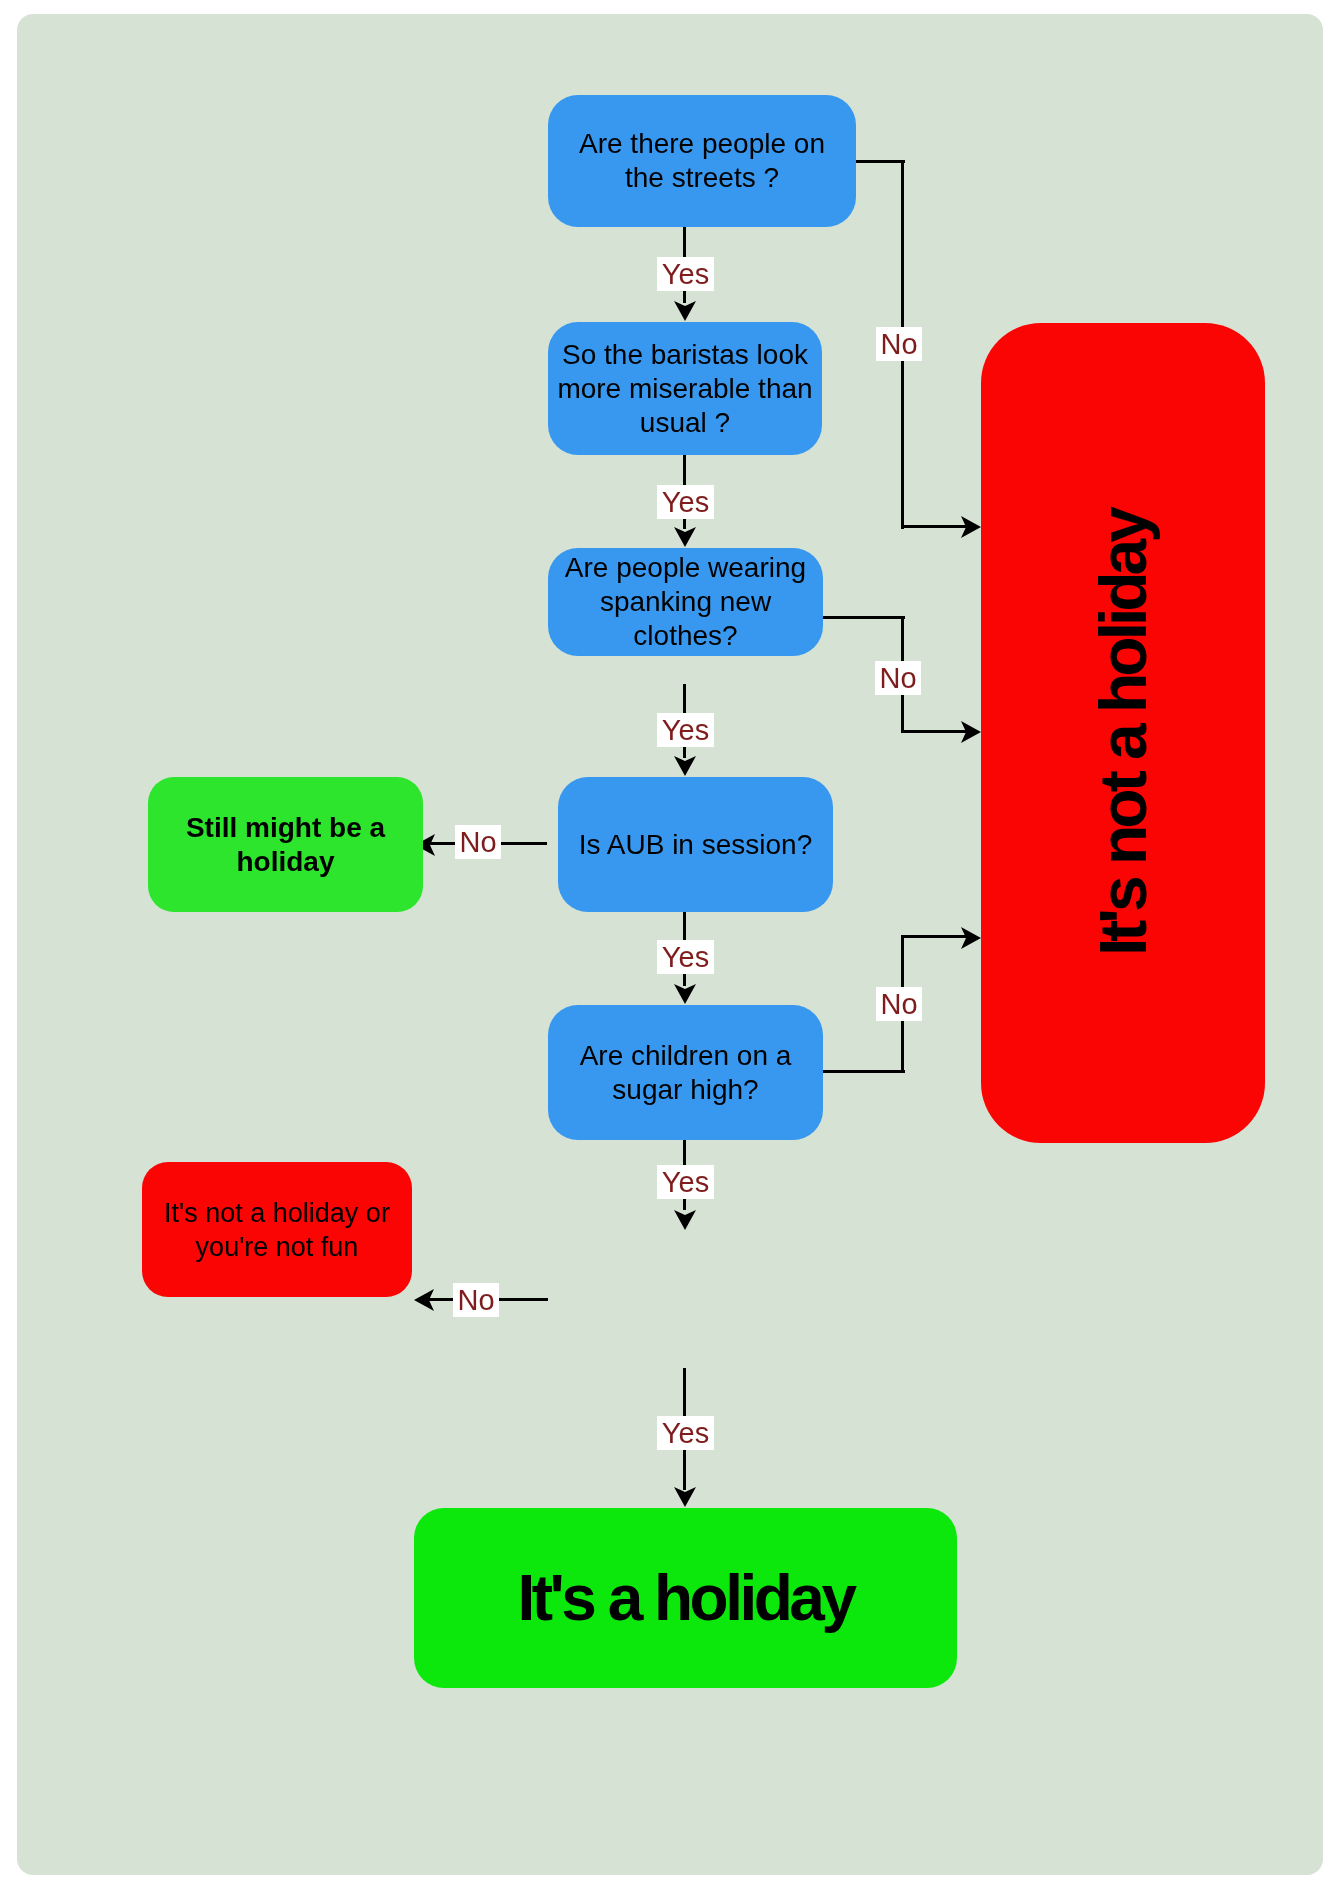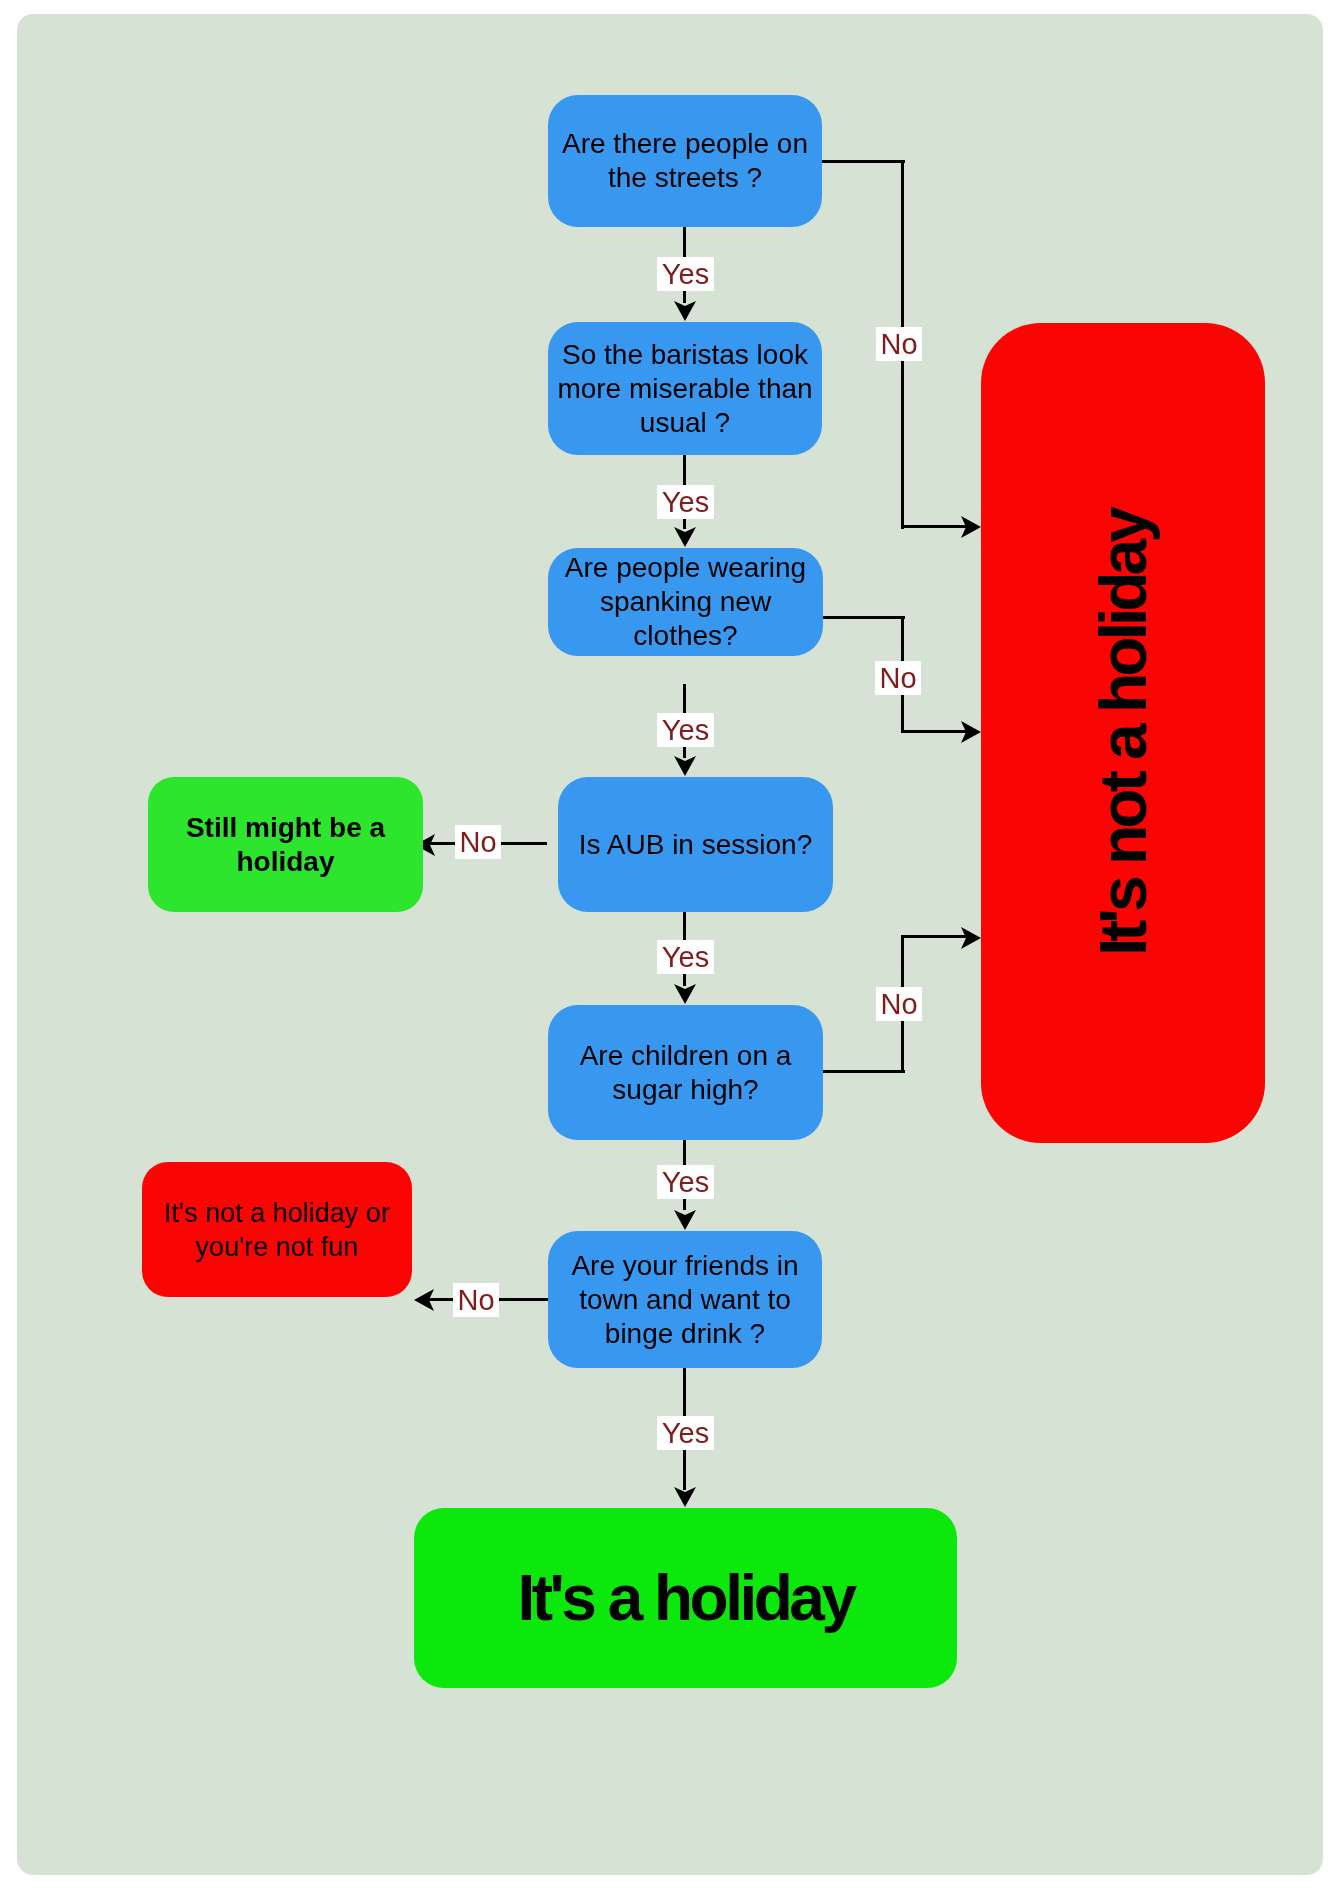--- a/index.html
+++ b/index.html
@@ -77,34 +77,31 @@
     <svg class="ah" style="left:944px;top:502px;" width="20" height="22">
         <polygon points="0,0 5,11 0,22 20,11" fill="#000"></polygon>
       </svg>
     <svg class="ah" style="left:944px;top:707px;" width="20" height="22">
         <polygon points="0,0 5,11 0,22 20,11" fill="#000"></polygon>
       </svg>
     <svg class="ah" style="left:944px;top:913px;" width="20" height="22">
         <polygon points="0,0 5,11 0,22 20,11" fill="#000"></polygon>
       </svg>
 
-    <div class="node q" style="left:531px;top:81px;width:274px;height:132px;">Are there people on
+    <div class="node q" style="left:531px;top:81px;width:308px;height:132px;">Are there people on
 the streets ?</div>
     <div class="node q" style="left:531px;top:308px;width:274px;height:133px;">So the baristas look
 more miserable than
 usual ?</div>
     <div class="node q" style="left:531px;top:534px;width:275px;height:108px;">Are people wearing
 spanking new
 clothes?</div>
     <div class="node q" style="left:533px;top:763px;width:275px;height:135px;margin-left:8px;">Is AUB in session?</div>
     <div class="node q" style="left:531px;top:991px;width:275px;height:135px;">Are children on a
 sugar high?</div>
-    <div class="node q" style="left:531px;top:1217px;width:274px;height:137px;">Are your friends in
-town and want to
-binge drink ?</div>
 
     <div class="node out-maybe" style="left:131px;top:763px;width:275px;height:135px;">Still might be a
 holiday</div>
     <div class="node out-negsm" style="left:125px;top:1148px;width:270px;height:135px;">It's not a holiday or
 you're not fun</div>
     <div class="node out-neg" style="left:964px;top:309px;width:284px;height:820px;">
       <span class="vtext">It's not a holiday</span>
     </div>
     <div class="node out-pos" style="left:397px;top:1494px;width:543px;height:180px;">It's a holiday</div>
 

